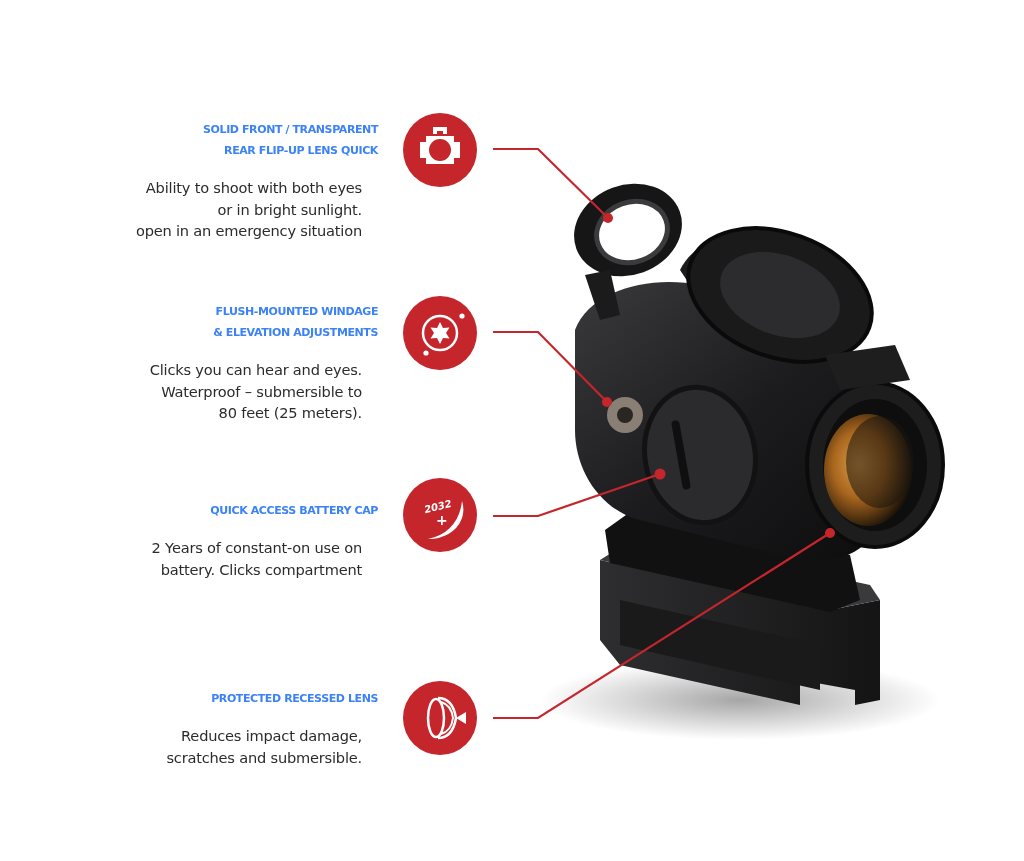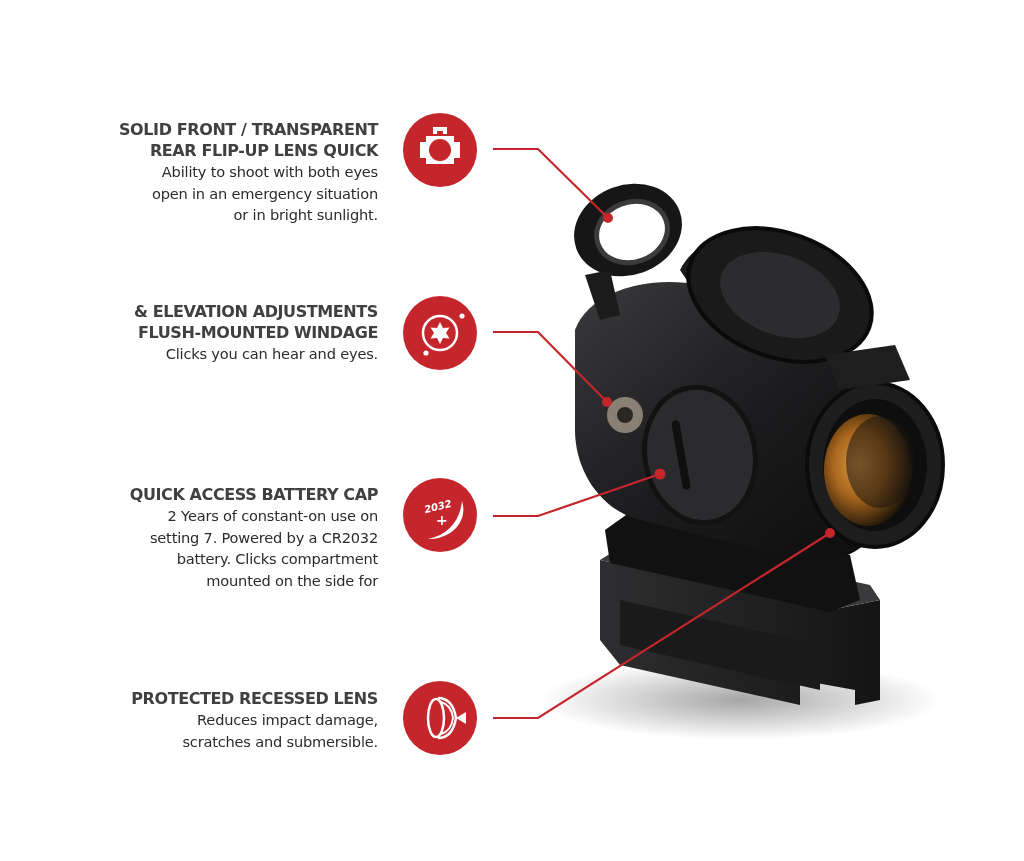--- a/index.html
+++ b/index.html
@@ -1,21 +1,21 @@
 <!DOCTYPE html>
 <html><head>
 <meta charset="utf-8">
 <style>
   html, body { margin: 0; padding: 0; background: #ffffff; }
   body { width: 1024px; height: 861px; position: relative; overflow: hidden;
          font-family: "DejaVu Sans", "Liberation Sans", sans-serif; }
   .feature { position: absolute; right: 646px; text-align: right; }
-  .feature h2 { margin: 0; color: #404040; font-family: "DejaVu Sans", sans-serif;
-                font-weight: bold; font-size: 16px; line-height: 21px; letter-spacing: -0.4px; }
-  .feature p { margin: 0; color: #2b2b2b; font-size: 14.6px; line-height: 21.5px; letter-spacing: -0.2px; }
+  .feature h2 { margin: 0; color: #3b82f6; font-family: "DejaVu Sans", sans-serif;
+                font-weight: bold; font-size: 11px; line-height: 21px; letter-spacing: -0.4px; }
+  .feature p { margin: 16px; color: #2b2b2b; font-size: 14.6px; line-height: 21.5px; letter-spacing: -0.2px; }
   .icon { position: absolute; width: 76px; height: 76px; }
   .icon svg { width: 76px; height: 76px; display: block; }
   #lines { position: absolute; left: 0; top: 0; width: 1024px; height: 861px; pointer-events: none; }
   #product { position: absolute; left: 0; top: 0; width: 1024px; height: 861px; }
 </style>
 </head>
 <body>
 
 <svg id="product" viewBox="0 0 1024 861" xmlns="http://www.w3.org/2000/svg">
   <defs>
@@ -88,61 +88,61 @@
   </g>
 </svg>
 
 <div class="feature" style="top:119px;">
   <h2>
     <div>SOLID FRONT / TRANSPARENT</div>
     <div>REAR FLIP-UP LENS QUICK</div>
   </h2>
   <p>
     <span style="display:block">Ability to shoot with both eyes</span>
+    <span style="display:block">or in bright sunlight.</span>
     <span style="display:block">open in an emergency situation</span>
-    <span style="display:block">or in bright sunlight.</span>
   </p>
 </div>
 <div class="icon" style="left:402px; top:112px;">
   <svg viewBox="0 0 76 76">
     <circle cx="38" cy="38" r="37" fill="#c4262c"></circle>
     <path d="M31 15 h14 v7 h-4 v-3 h-6 v3 h-4 z" fill="#fff"></path>
     <path d="M24 24 h28 v6 h6 v16 h-6 v6 h-28 v-6 h-6 v-16 h6 z" fill="#fff"></path>
     <circle cx="38" cy="38" r="11" fill="#c4262c"></circle>
   </svg>
 </div>
 
 <div class="feature" style="top:301px;">
   <h2>
+    <div>FLUSH-MOUNTED WINDAGE</div>
     <div>&amp; ELEVATION ADJUSTMENTS</div>
-    <div>FLUSH-MOUNTED WINDAGE</div>
   </h2>
   <p>
     <span style="display:block">Clicks you can hear and eyes.</span>
+    <span style="display:block">Waterproof – submersible to</span>
+    <span style="display:block">80 feet (25 meters).</span>
   </p>
 </div>
 <div class="icon" style="left:402px; top:295px;">
   <svg viewBox="0 0 76 76">
     <circle cx="38" cy="38" r="37" fill="#c4262c"></circle>
     <circle cx="38" cy="38" r="17" fill="none" stroke="#fff" stroke-width="2.5"></circle>
     <path d="M38 27 L41 33 L47.5 32.5 L44 38 L47.5 43.5 L41 43 L38 49 L35 43 L28.5 43.5 L32 38 L28.5 32.5 L35 33 Z" fill="#fff"></path>
     <circle cx="60" cy="21" r="2.6" fill="#fff"></circle>
     <circle cx="24" cy="58" r="2.6" fill="#fff"></circle>
   </svg>
 </div>
 
-<div class="feature" style="top:484px;">
+<div class="feature" style="top:500px;">
   <h2>
     <div>QUICK ACCESS BATTERY CAP</div>
   </h2>
   <p>
     <span style="display:block">2 Years of constant-on use on</span>
-    <span style="display:block">setting 7. Powered by a CR2032</span>
     <span style="display:block">battery. Clicks compartment</span>
-    <span style="display:block">mounted on the side for</span>
   </p>
 </div>
 <div class="icon" style="left:402px; top:477px;">
   <svg viewBox="0 0 76 76">
     <circle cx="38" cy="38" r="37" fill="#c4262c"></circle>
     <path d="M60 24 C66 42 52 62 26 62 C46 58 58 44 60 24 Z" fill="#fff"></path>
     <text x="22" y="34" font-family="DejaVu Sans, sans-serif" font-weight="bold" font-style="italic" font-size="10" fill="#fff" transform="rotate(-14 32 30)">2032</text>
     <text x="34" y="48" font-family="DejaVu Sans, sans-serif" font-weight="bold" font-size="14" fill="#fff">+</text>
   </svg>
 </div>

